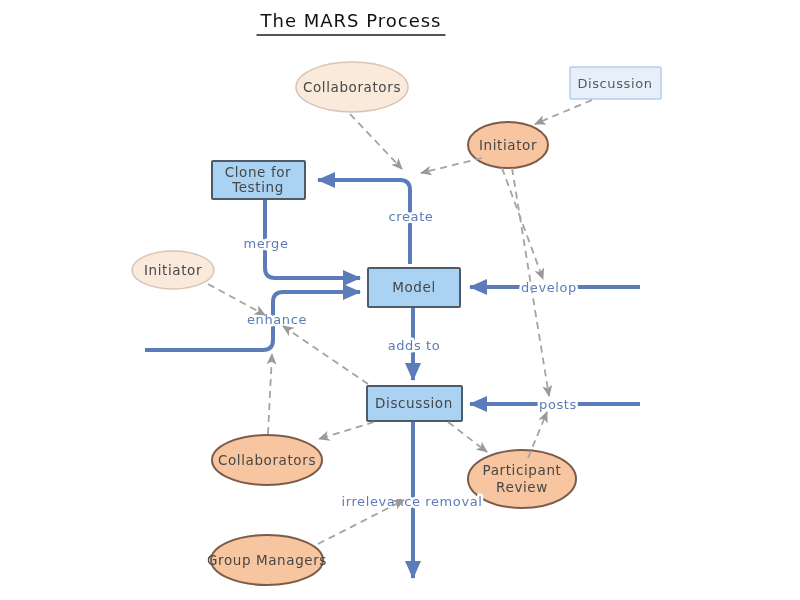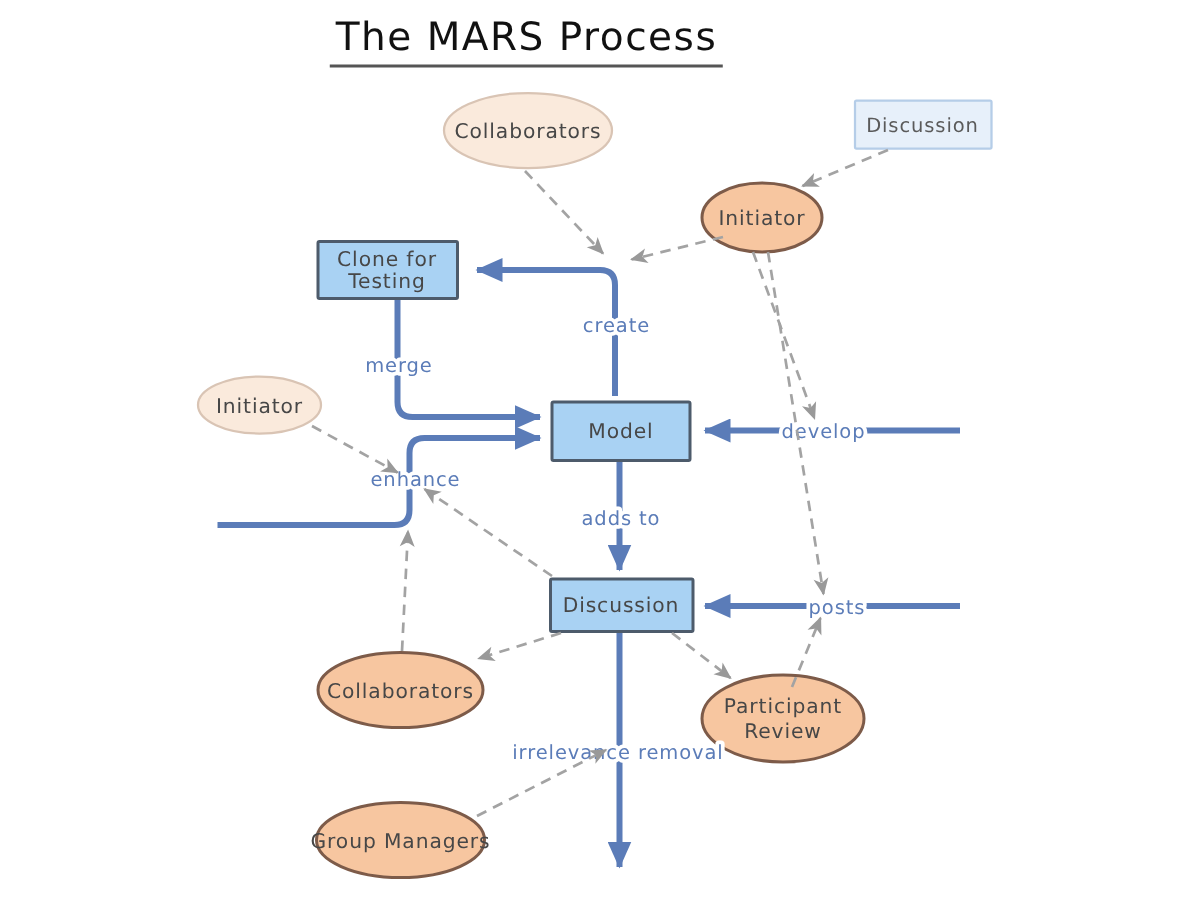--- a/index.html
+++ b/index.html
@@ -2,21 +2,21 @@
 <html><head>
 <meta charset="utf-8">
 <style>
   html,body{margin:0;padding:0;background:#fff;}
   #stage{
     position:relative;width:800px;height:600px;background:#ffffff;
     font-family:"DejaVu Sans", sans-serif;overflow:hidden;
   }
   #title{
     position:absolute;top:10px;left:351px;transform:translateX(-50%);
-    font-size:26px;color:#111;letter-spacing:1px;white-space:nowrap;
+    font-size:18px;color:#111;letter-spacing:1px;white-space:nowrap;
     border-bottom:2px solid #555;padding:0 4px 3px 4px;
   }
   svg{position:absolute;top:0;left:0;}
   .node-text{fill:#474747;font-size:13.5px;letter-spacing:0.6px;text-anchor:middle;}
   .node-text-light{fill:#5a5a5a;font-size:13px;letter-spacing:0.6px;text-anchor:middle;}
   .edge-label{
     fill:#5b7cb8;font-size:13px;letter-spacing:0.6px;text-anchor:middle;
     paint-order:stroke;stroke:#ffffff;stroke-width:5px;stroke-linejoin:round;
   }
   .solid-edge{fill:none;stroke:#5b7cb8;stroke-width:4;}

